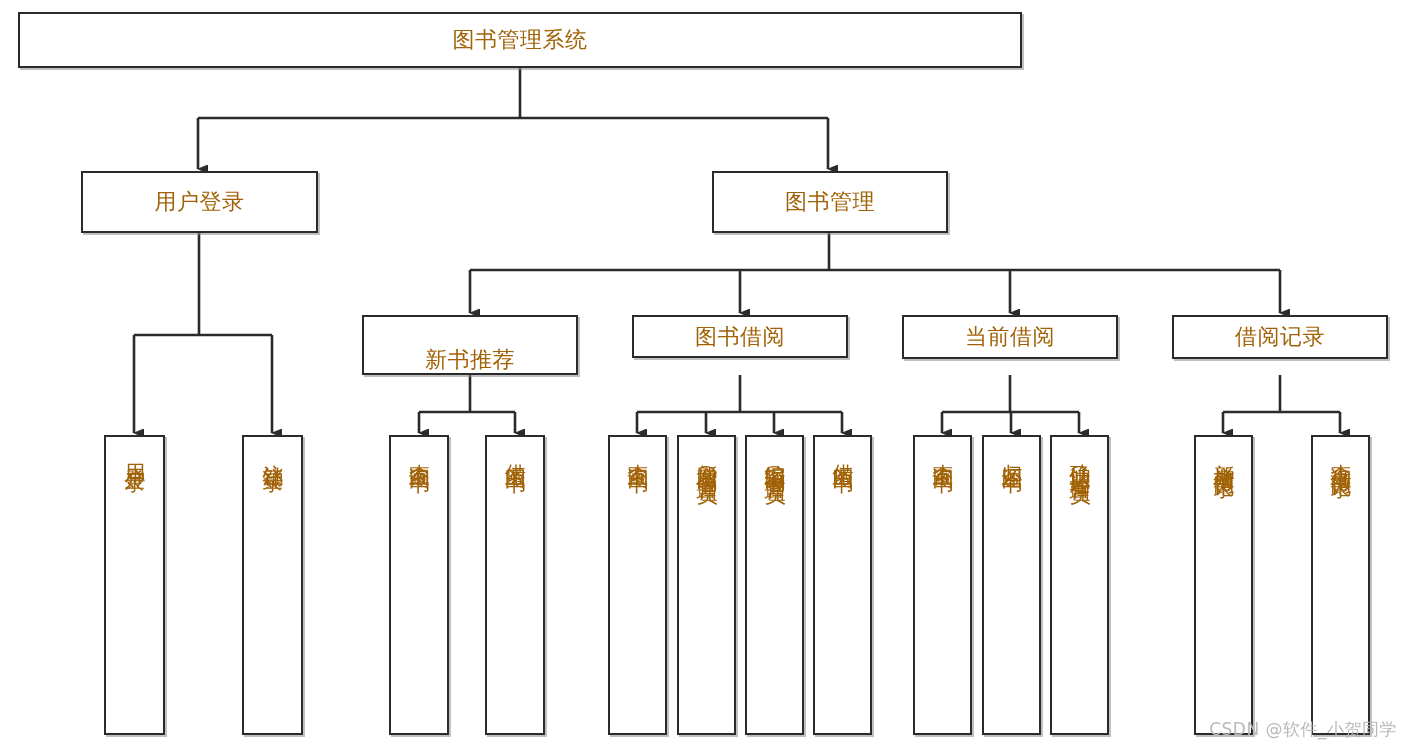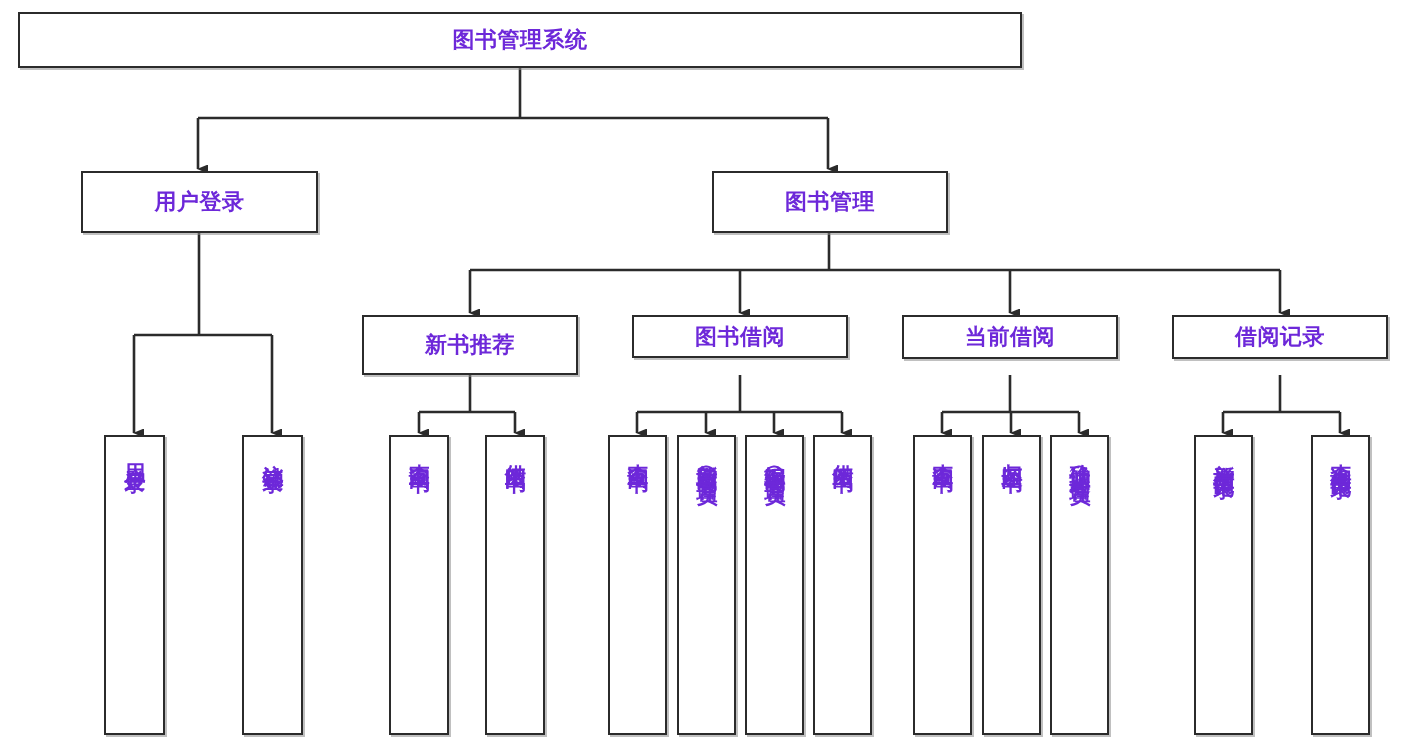--- a/index.html
+++ b/index.html
@@ -31,27 +31,26 @@
     box-sizing: border-box;
     background: #ffffff;
     border: 2px solid #2b2b2b;
     box-shadow: 2px 2px 0 rgba(140,140,140,0.55);
     display: flex;
     align-items: center;
     justify-content: center;
     overflow: hidden;
   }
   .node-label {
-    color: #6d28d9;
+    color: #a16207;
     font-size: 21px;
     line-height: 1.18;
     letter-spacing: 0.5px;
     white-space: pre;
     text-align: center;
-    font-weight: bold;
   }
   .node.vertical {
     align-items: flex-start;
     padding-top: 10px;
   }
   .node.vertical .node-label {
     writing-mode: vertical-rl;
     text-orientation: upright;
     letter-spacing: 3px;
     line-height: 1;
@@ -123,21 +122,21 @@
   <div id="nodes-layer">
       <div class="node root" style="left: 18px; top: 12px; width: 1004px; height: 56px;">
         <span class="node-label">图书管理系统</span>
       </div>
       <div class="node level1" style="left: 81px; top: 171px; width: 237px; height: 62px;">
         <span class="node-label">用户登录</span>
       </div>
       <div class="node level1" style="left: 712px; top: 171px; width: 236px; height: 62px;">
         <span class="node-label">图书管理</span>
       </div>
-      <div class="node level2" style="left: 362px; top: 315px; width: 216px; height: 60px;">
+      <div class="node level2" style="left: 362px; top: 315px; width: 216px; height: 60px; align-items: flex-end;">
         <span class="node-label">新书推荐</span>
       </div>
       <div class="node level2" style="left: 632px; top: 315px; width: 216px; height: 43px;">
         <span class="node-label">图书借阅</span>
       </div>
       <div class="node level2" style="left: 902px; top: 315px; width: 216px; height: 44px;">
         <span class="node-label">当前借阅</span>
       </div>
       <div class="node level2" style="left: 1172px; top: 315px; width: 216px; height: 44px;">
         <span class="node-label">借阅记录</span>
@@ -176,13 +175,14 @@
         <span class="node-label">确认归还（管理员）</span>
       </div>
       <div class="node leaf vertical" style="left: 1194px; top: 435px; width: 59px; height: 300px;">
         <span class="node-label">新增借阅记录</span>
       </div>
       <div class="node leaf vertical" style="left: 1311px; top: 435px; width: 59px; height: 300px;">
         <span class="node-label">查询借阅记录</span>
       </div>
     </div>
 
+  <div id="watermark">CSDN @软件_小贺同学</div>
 </div>
 
 </body></html>

